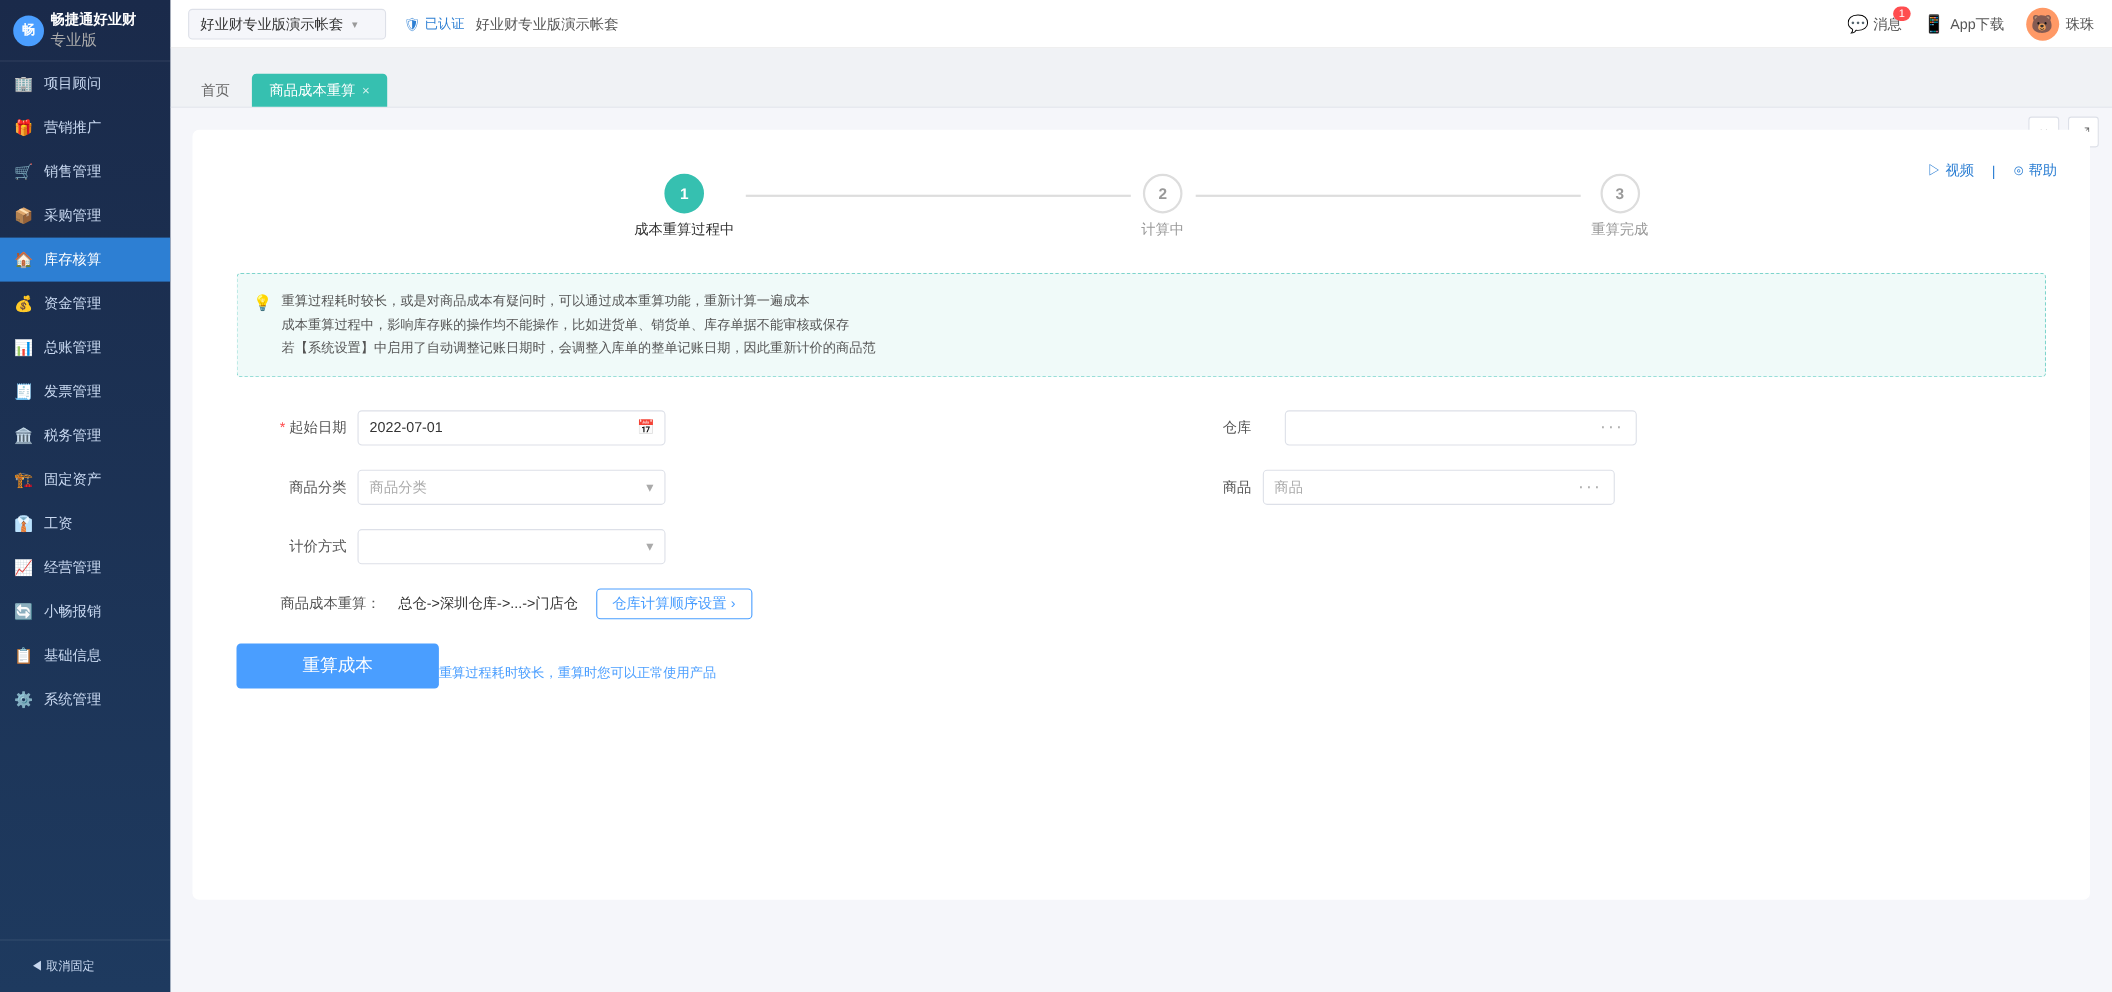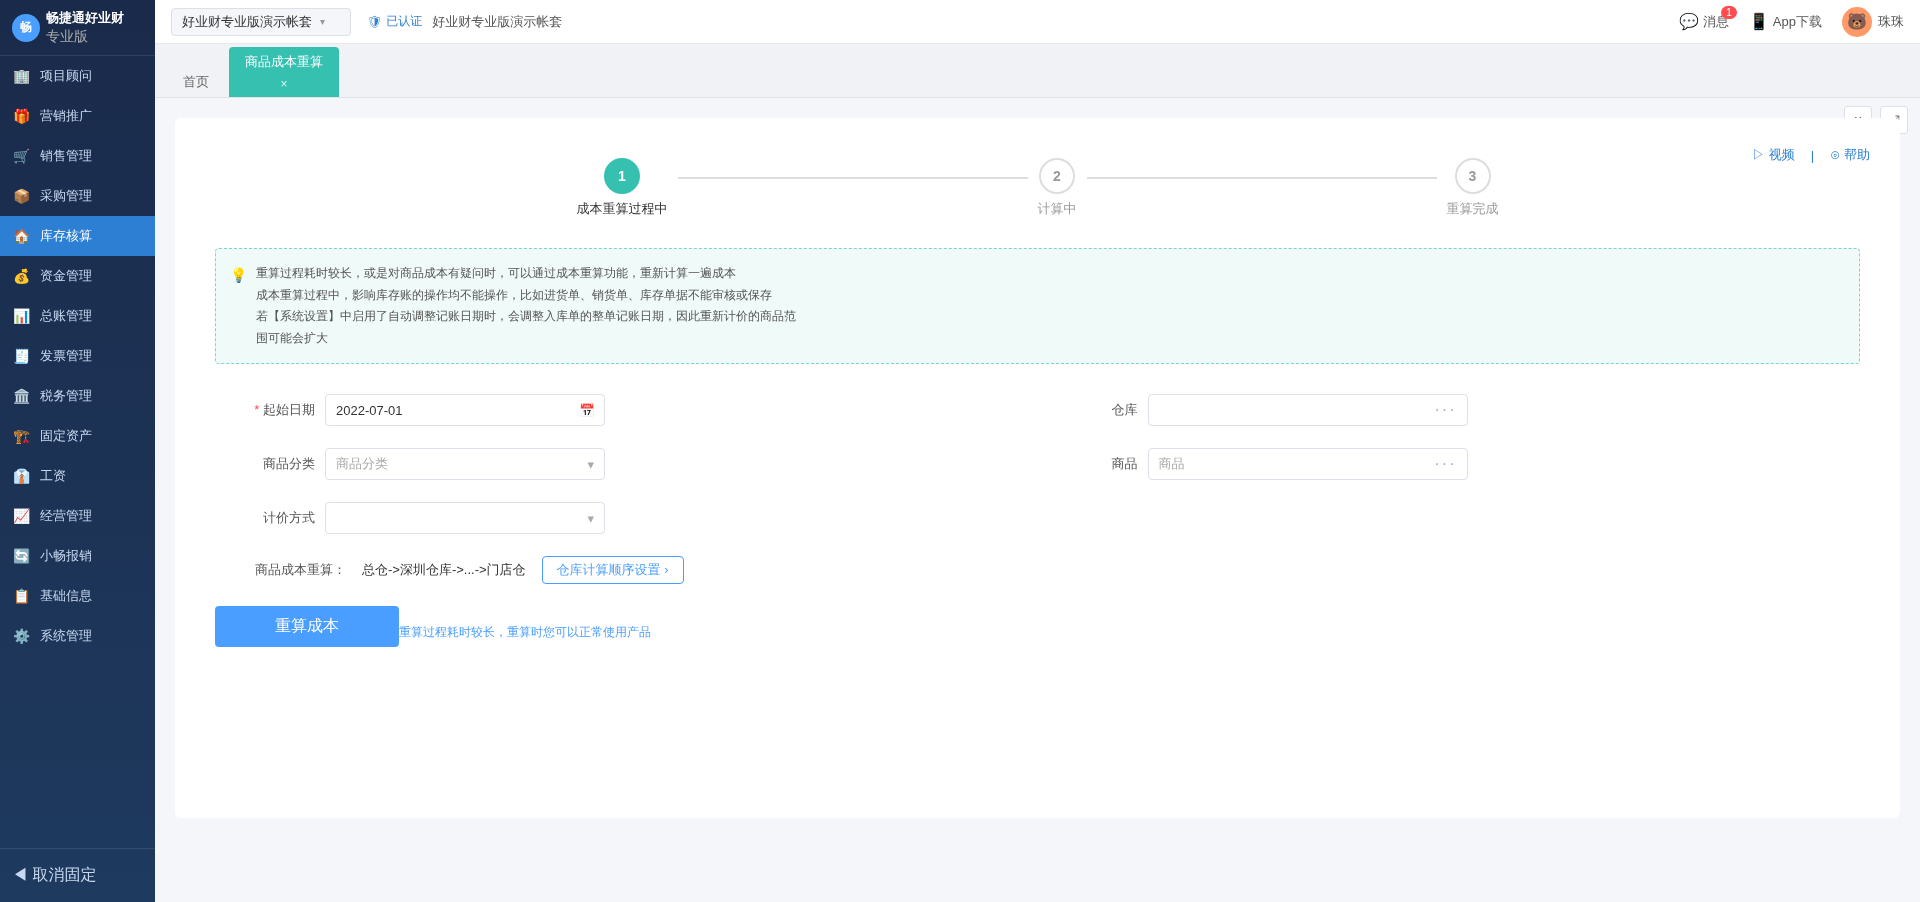--- a/index.html
+++ b/index.html
@@ -69,24 +69,24 @@
       font-size: 14px;
       flex-shrink: 0;
     }
     .sidebar-bottom {
       border-top: 1px solid rgba(255,255,255,0.1);
       padding: 8px 0;
     }
     .sidebar-bottom-item {
       display: flex;
       align-items: center;
-      padding: 8px 12px;
+      padding: 8px 28px;
       color: #c8d8f0;
       cursor: pointer;
-      font-size: 16px;
+      font-size: 11px;
     }
 
     
     .main-area {
       flex: 1;
       display: flex;
       flex-direction: column;
       overflow: hidden;
     }
 
@@ -179,21 +179,20 @@
       color: #666;
       border-radius: 4px 4px 0 0;
       margin-right: 4px;
     }
     .tab-item.active {
       background: #36c0b0;
       color: white;
       display: flex;
       align-items: center;
       gap: 6px;
-      flex-direction: column;
     }
     .tab-close { font-size: 12px; opacity: 0.8; }
 
     
     .content-area {
       flex: 1;
       background: #f5f6fa;
       overflow-y: auto;
       position: relative;
       padding: 20px;
@@ -602,35 +601,34 @@
           <div class="step-label">重算完成</div>
         </div>
       </div>
 
       <div class="info-box">
         <span class="info-box-icon">💡</span>
         <div class="info-box-content">
           <div>重算过程耗时较长，或是对商品成本有疑问时，可以通过成本重算功能，重新计算一遍成本</div>
           <div>成本重算过程中，影响库存账的操作均不能操作，比如进货单、销货单、库存单据不能审核或保存</div>
           <div>若【系统设置】中启用了自动调整记账日期时，会调整入库单的整单记账日期，因此重新计价的商品范</div>
-          <div>围可能会扩大</div>
         </div>
       </div>
 
       <div class="form-section">
 
         <div class="form-row">
           <div class="form-field">
             <span class="form-label required">起始日期</span>
             <div class="form-input" style="padding-right:30px; position:relative; display:flex; align-items:center; min-width:200px; max-width:280px; margin-left:10px;">
               <span>2022-07-01</span>
               <span class="calendar-icon" style="position:absolute;right:8px;color:#4a9eff;">📅</span>
             </div>
           </div>
-          <div class="form-field" style="margin-left:40px;">
+          <div class="form-field" style="margin-left:40px;gap:20px;">
             <span class="form-label">仓库</span>
             <div class="form-input-dots" style="min-width:280px; max-width:320px; margin-left:10px; color:#aaa;">
               <span class="dots-btn">···</span>
             </div>
           </div>
         </div>
 
         <div class="form-row">
           <div class="form-field">
             <span class="form-label">商品分类</span>

